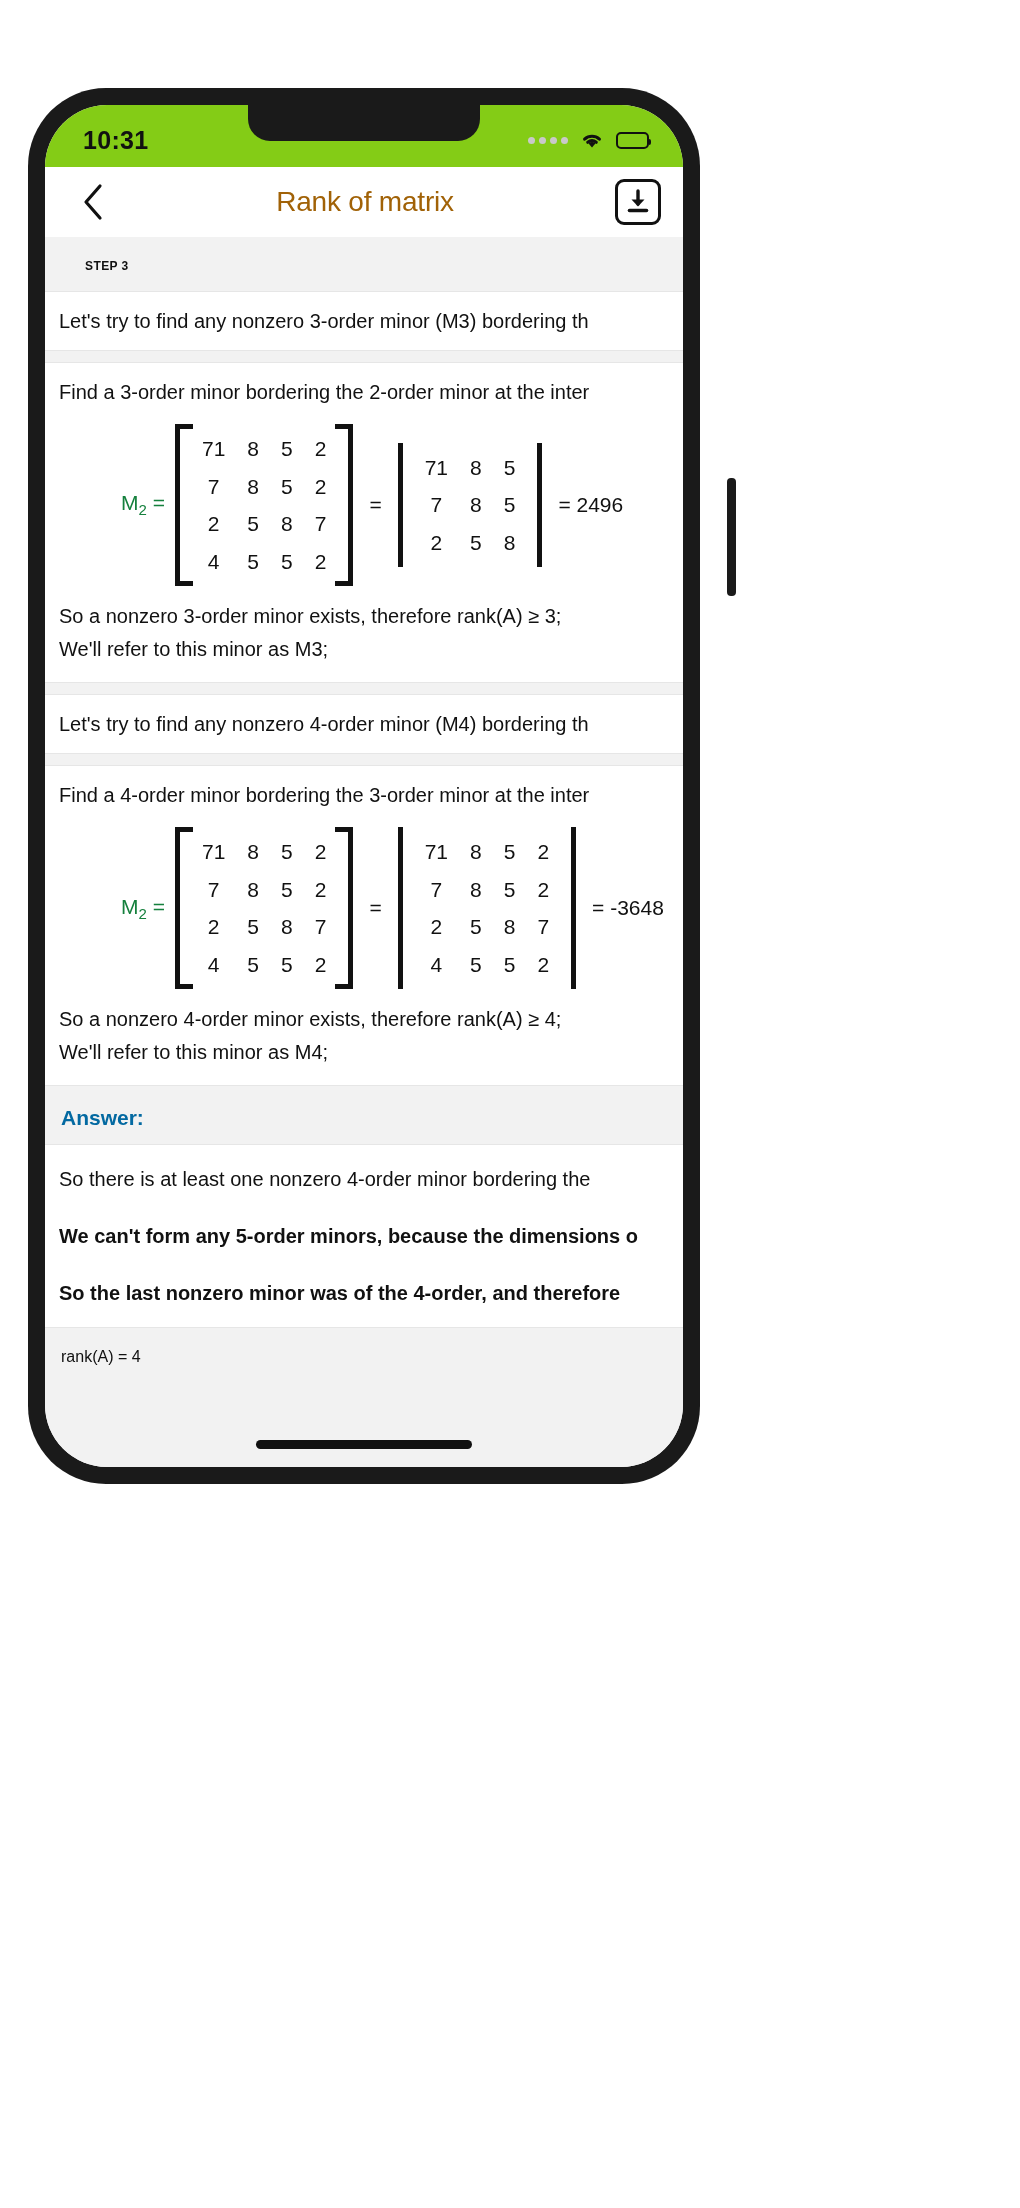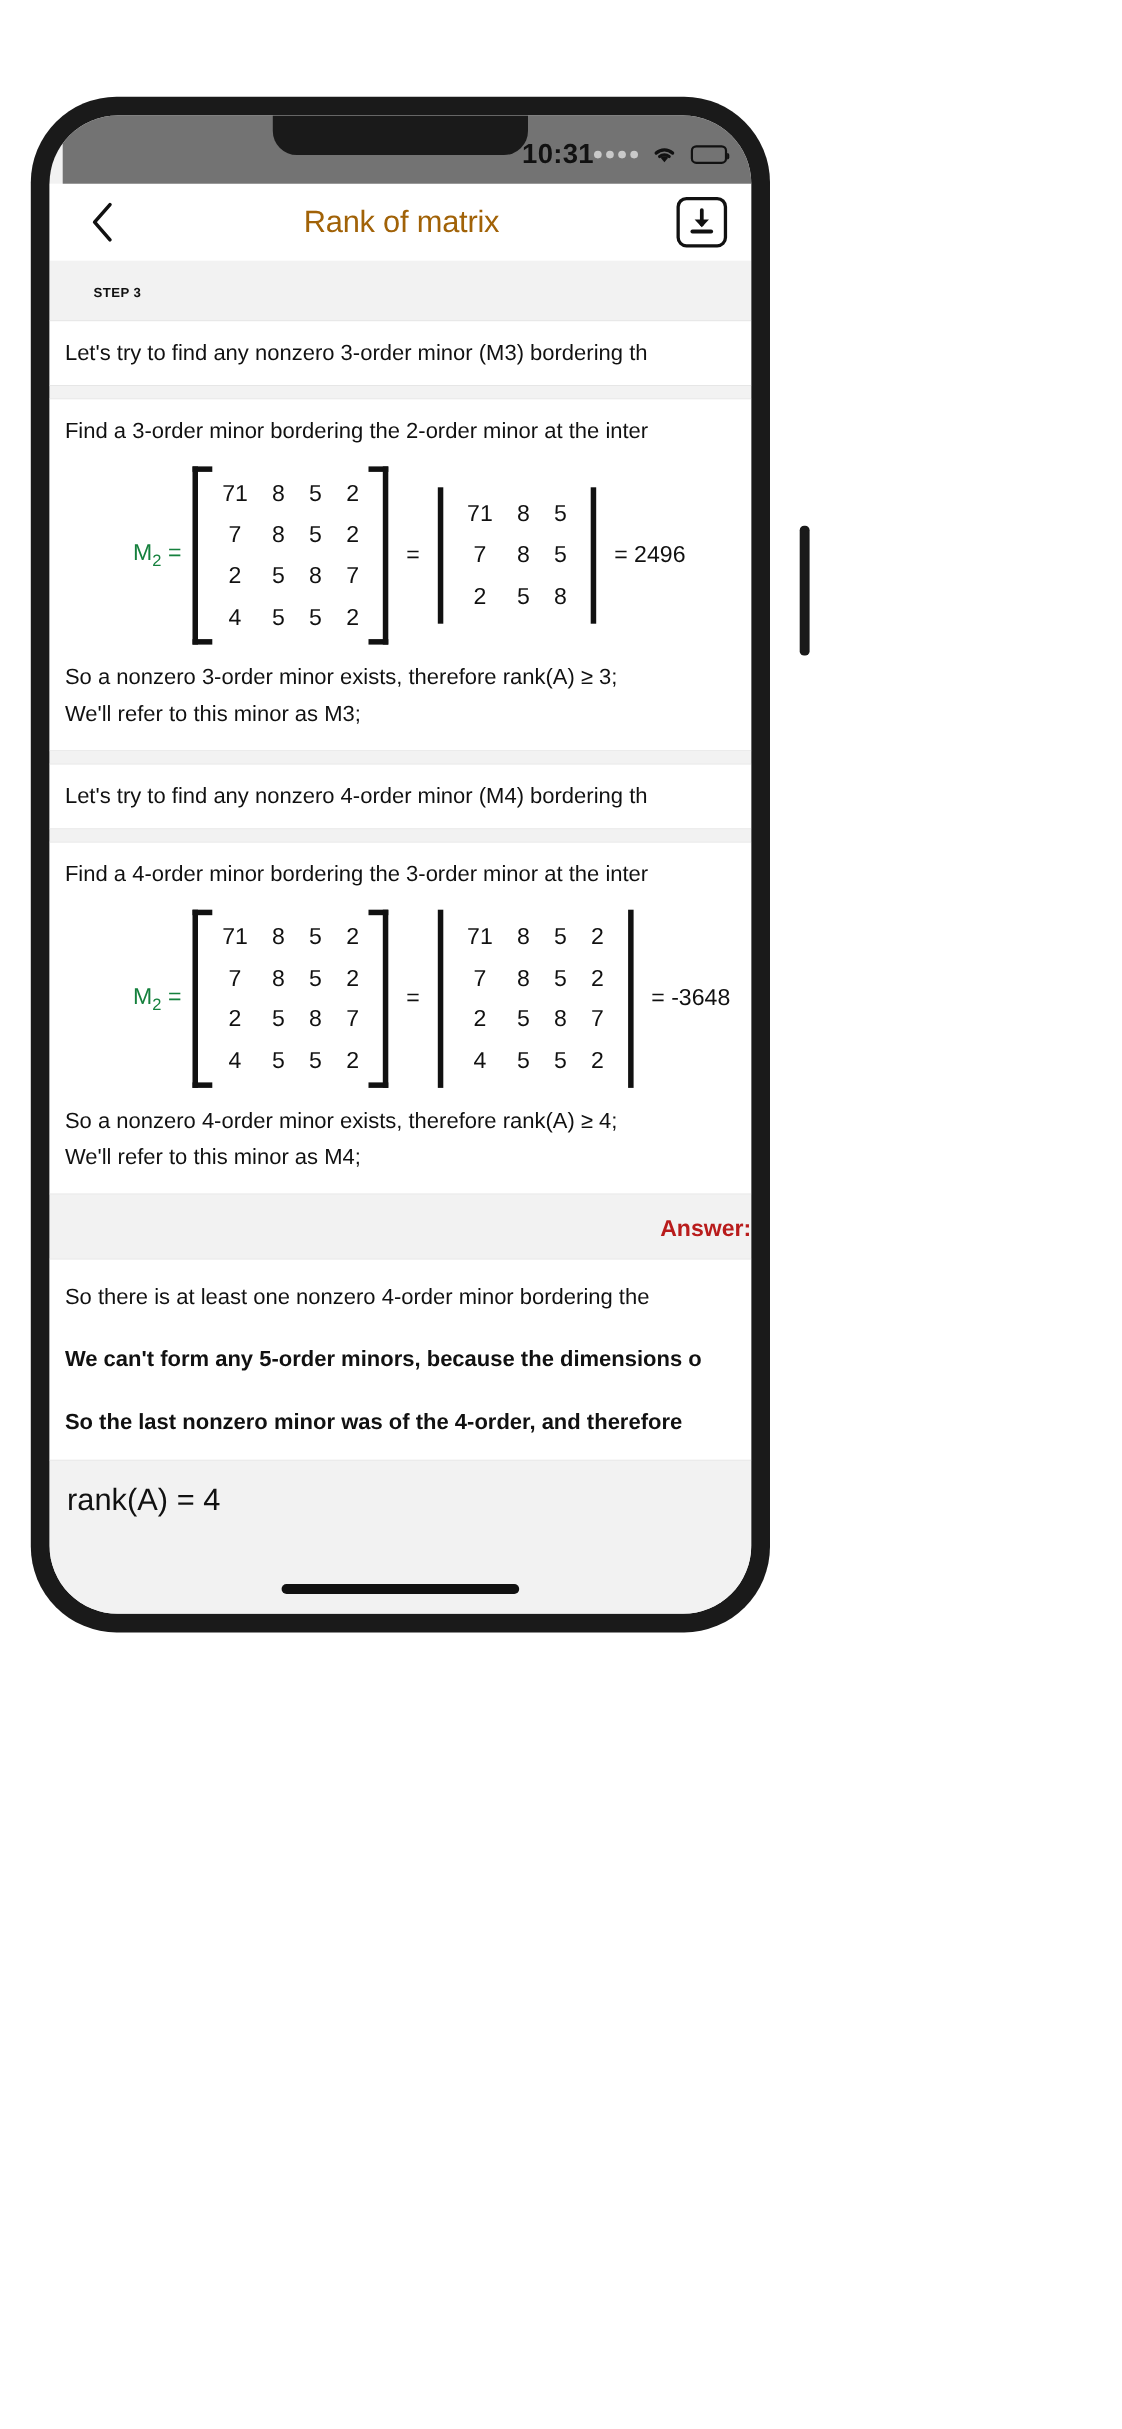--- a/index.html
+++ b/index.html
@@ -46,25 +46,25 @@
     transform: translateX(-50%);
     width: 232px; height: 36px;
     background: #1a1a1a;
     border-bottom-left-radius: 22px;
     border-bottom-right-radius: 22px;
     z-index: 20;
   }
 
   
   .statusbar {
-    position: absolute; left: 12px; top: 0;
+    position: absolute; left: 0; top: 0;
     width: 638px; height: 62px;
-    background: #737373;
+    background: #84cc16;
     display: flex; align-items: center;
-    justify-content: flex-end;
+    justify-content: space-between;
     padding: 8px 34px 0 38px;
     z-index: 15;
   }
   .clock {
     font-size: 25px; font-weight: 600; color: #111;
     letter-spacing: 0.3px;
   }
   .status-right { display: flex; align-items: center; gap: 11px; }
   .sig-dots { display: flex; align-items: flex-end; gap: 4px; }
   .sig-dots i { width: 7px; height: 7px; border-radius: 50%; background: #c9c9c9; display:block; }
@@ -192,28 +192,27 @@
     line-height: 1.12;
     color: #111;
   }
   .c-blue { color: #1a21ff; }
   .c-red  { color: #fb0a0a; }
   .c-gray { color: #b4b4b4; }
   .c-black{ color: #111; }
 
   
   .answer-head {
-    font-size: 21px; font-weight: 700; color: #b91c1c;
+    font-size: 21px; font-weight: 700; color: #0369a1;
     padding: 20px 0 14px 16px;
-    text-align: right;
   }
   .answer-card p { margin: 0; padding: 5px 0 5px 14px; }
   .answer-card p + p { margin-top: 27px; font-weight: bold; }
   .rank-final {
-    font-size: 28px; color: #111;
+    font-size: 16px; color: #111;
     padding: 20px 0 0 16px;
   }
 
   
   .home-ind {
     position: absolute;
     left: 50%; transform: translateX(-50%);
     bottom: 18px;
     width: 216px; height: 9px;
     background: #111; border-radius: 6px;

